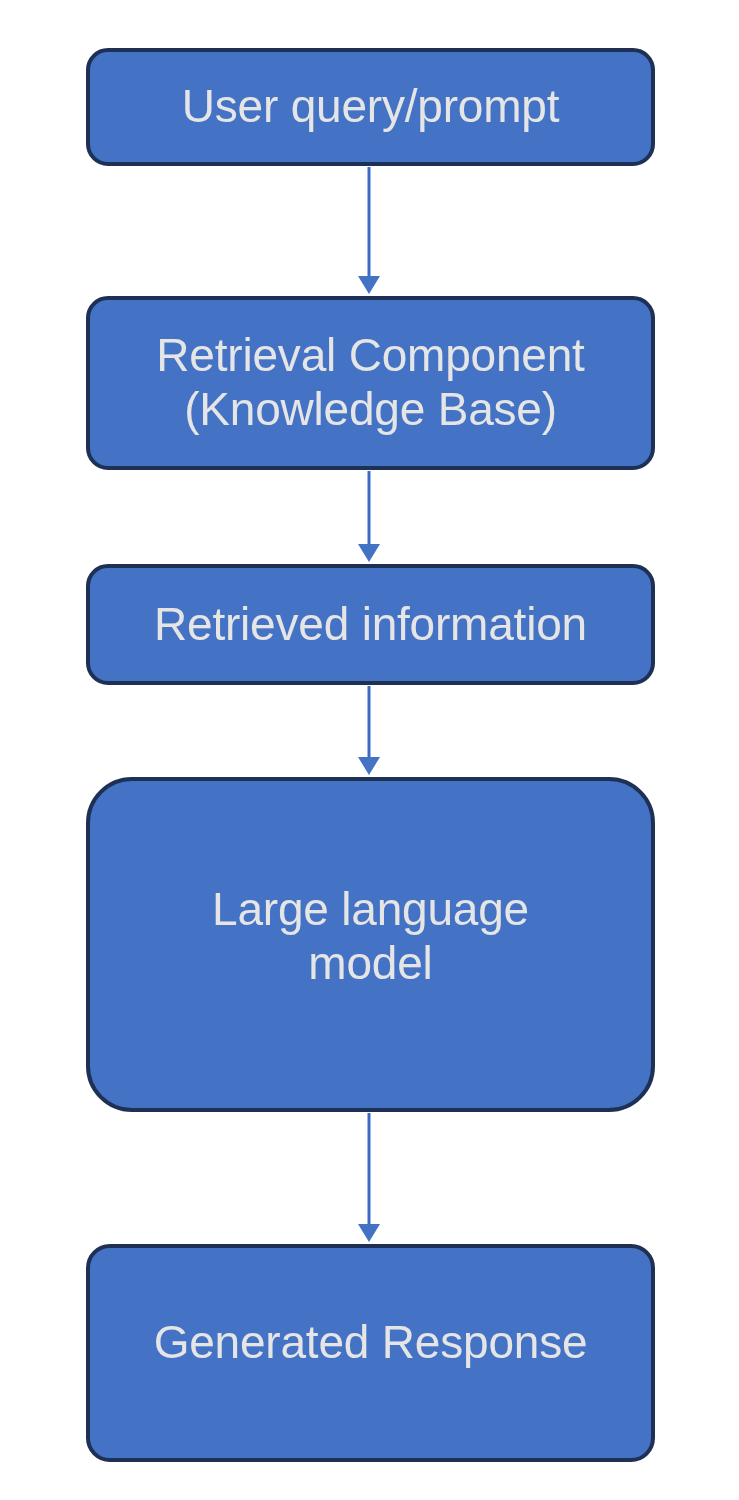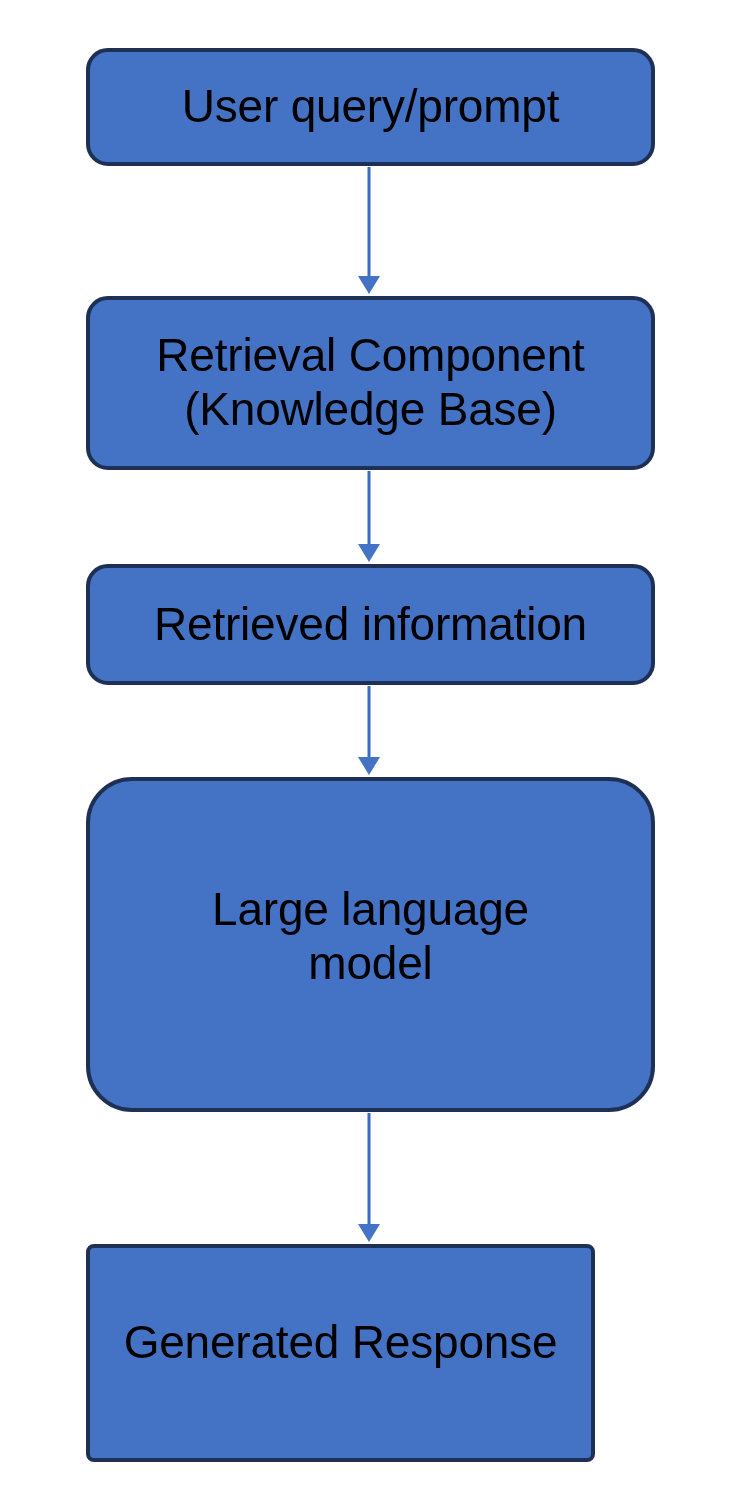--- a/index.html
+++ b/index.html
@@ -16,21 +16,21 @@
     width: 739px;
     height: 1500px;
     background: #ffffff;
     overflow: hidden;
   }
   .node {
     position: absolute;
     box-sizing: border-box;
     background: #4472C4;
     border: 4px solid #1F3055;
-    color: #000000;
+    color: #e5e5e5;
     display: flex;
     align-items: center;
     justify-content: center;
     text-align: center;
     font-family: "Liberation Sans", sans-serif;
     font-weight: 400;
     font-size: 46px;
     line-height: 1.17;
     letter-spacing: -0.2px;
     padding: 0 16px;
@@ -40,21 +40,21 @@
     display: block;
     width: 100%;
     white-space: pre-line;
   }
 
   
   #node-user-query      { left: 86px; top: 48px;   width: 569px; height: 118px; border-radius: 22px; }
   #node-retrieval       { left: 86px; top: 296px;  width: 569px; height: 174px; border-radius: 22px; }
   #node-retrieved-info  { left: 86px; top: 564px;  width: 569px; height: 121px; border-radius: 22px; }
   #node-llm             { left: 86px; top: 777px;  width: 569px; height: 335px; border-radius: 46px; align-items: center; }
-  #node-generated-resp  { left: 86px; top: 1244px; width: 509px; height: 218px; border-radius: 8px; }
+  #node-generated-resp  { left: 86px; top: 1244px; width: 569px; height: 218px; border-radius: 24px; }
 
   
   #node-llm            .node-label { transform: translateY(-8px); }
   #node-generated-resp .node-label { transform: translateY(-10px); }
 
   .connector {
     position: absolute;
     left: 0;
     top: 0;
     width: 739px;

